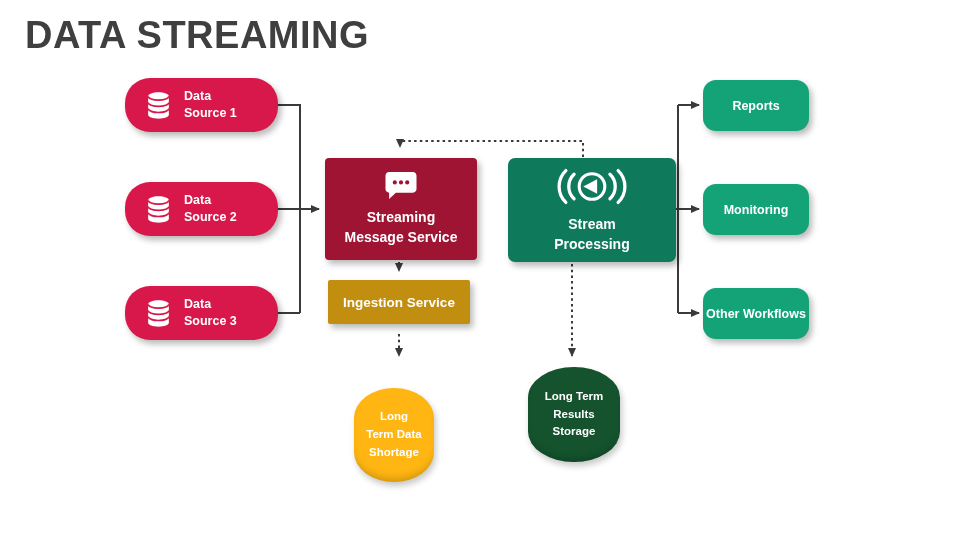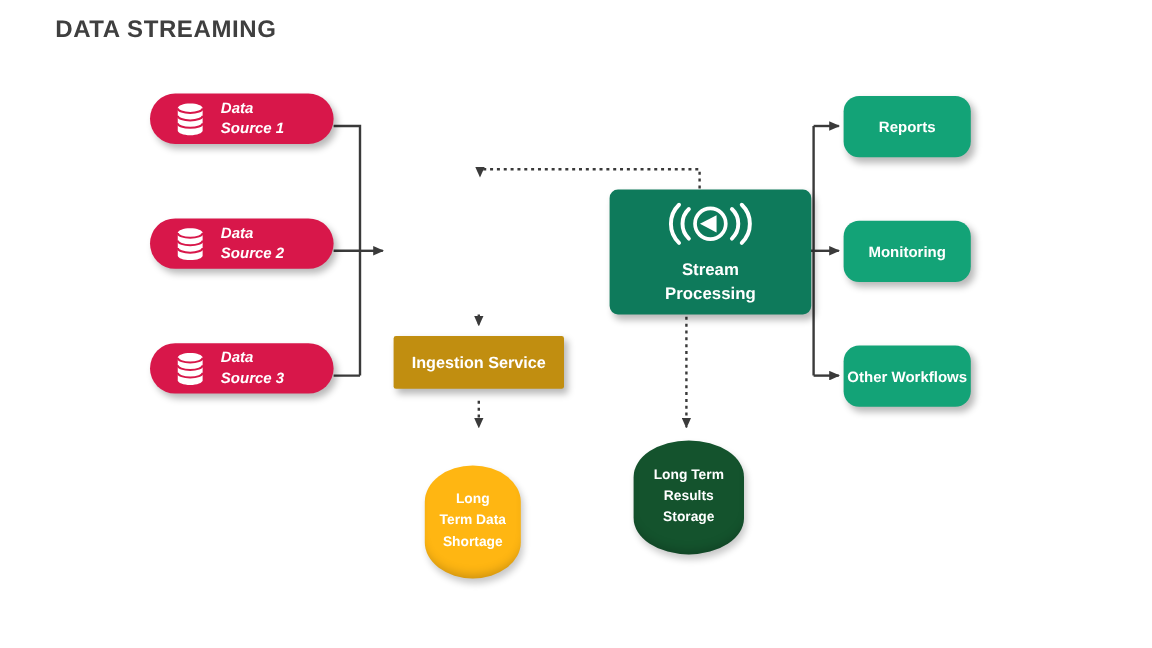--- a/index.html
+++ b/index.html
@@ -1,34 +1,34 @@
 <!DOCTYPE html>
 <html><head>
 <meta charset="utf-8">
 <style>
   html,body{margin:0;padding:0;background:#ffffff;}
   .canvas{
     position:relative;width:960px;height:540px;background:#ffffff;overflow:hidden;
     font-family:"Liberation Sans",sans-serif;
   }
   .title{
-    position:absolute;left:46px;top:14px;margin:0;
-    font-size:20px;font-weight:800;letter-spacing:.5px;color:#3F3F3F;
+    position:absolute;left:25px;top:14px;margin:0;
+    font-size:38px;font-weight:800;letter-spacing:.5px;color:#3F3F3F;
   }
   .connectors{position:absolute;left:0;top:0;width:960px;height:540px;pointer-events:none;}
 
   .node{position:absolute;color:#fff;box-sizing:border-box;}
   .shadow{box-shadow:3px 4px 6px rgba(0,0,0,.28);}
   .pre{white-space:pre-line;}
 
   
   .ds{
-    left:125px;width:153px;height:42px;background:#D8174A;border-radius:25px;
+    left:125px;width:153px;height:54px;background:#D8174A;border-radius:25px;
     display:flex;align-items:center;gap:13px;padding-left:21px;
-    font-size:12.5px;font-weight:bold;line-height:1.4;font-style:italic;
+    font-size:12.5px;font-weight:bold;line-height:1.4;
   }
   .ds1{top:78px}.ds2{top:182px}.ds3{top:286px}
 
   
   .sms{
     left:325px;top:158px;width:152px;height:102px;background:#9E1432;border-radius:4px;
     display:flex;flex-direction:column;align-items:center;justify-content:center;gap:7px;
     text-align:center;font-size:14px;font-weight:bold;line-height:1.4;
   }
   
@@ -113,20 +113,30 @@
 
   <div class="node shadow ds ds3">
     <svg class="icon" width="25" height="29" viewBox="0 0 24 28">
       <path d="M2 5 C2 2.9 6.5 1.2 12 1.2 C17.5 1.2 22 2.9 22 5 L22 23 C22 25.1 17.5 26.8 12 26.8 C6.5 26.8 2 25.1 2 23 Z" fill="#ffffff"></path>
       <path d="M2 5 C2 7.1 6.5 8.8 12 8.8 C17.5 8.8 22 7.1 22 5 M2 11 C2 13.1 6.5 14.8 12 14.8 C17.5 14.8 22 13.1 22 11 M2 17 C2 19.1 6.5 20.8 12 20.8 C17.5 20.8 22 19.1 22 17" stroke="#D8174A" stroke-width="1.6" fill="none"></path>
     </svg>
     <span class="pre">Data
 Source 3</span>
   </div>
 
+  <div class="node shadow sms">
+    <svg class="icon" width="36" height="31" viewBox="0 0 34 30">
+      <path d="M5.5 2 H28.5 C30.4 2 32 3.6 32 5.5 V18.5 C32 20.4 30.4 22 28.5 22 H12 L5.5 28 V22 C3.6 22 2 20.4 2 18.5 V5.5 C2 3.6 3.6 2 5.5 2 Z" fill="#ffffff"></path>
+      <circle cx="11" cy="12" r="2" fill="#9E1432"></circle>
+      <circle cx="17" cy="12" r="2" fill="#9E1432"></circle>
+      <circle cx="23" cy="12" r="2" fill="#9E1432"></circle>
+    </svg>
+    <span class="pre">Streaming
+Message Service</span>
+  </div>
 
   <div class="node shadow sp">
     <svg class="icon" width="78" height="41" viewBox="0 0 76 40">
       <circle cx="38" cy="20" r="12.5" stroke="#ffffff" stroke-width="3" fill="none"></circle>
       <path d="M43 13 L29.5 20 L43 27 Z" fill="#ffffff"></path>
       <path d="M20.5 8 A16.5 16.5 0 0 0 20.5 32" stroke="#ffffff" stroke-width="3.2" fill="none" stroke-linecap="round"></path>
       <path d="M12.5 4.5 A21.5 21.5 0 0 0 12.5 35.5" stroke="#ffffff" stroke-width="3.2" fill="none" stroke-linecap="round"></path>
       <path d="M55.5 8 A16.5 16.5 0 0 1 55.5 32" stroke="#ffffff" stroke-width="3.2" fill="none" stroke-linecap="round"></path>
       <path d="M63.5 4.5 A21.5 21.5 0 0 1 63.5 35.5" stroke="#ffffff" stroke-width="3.2" fill="none" stroke-linecap="round"></path>
     </svg>

